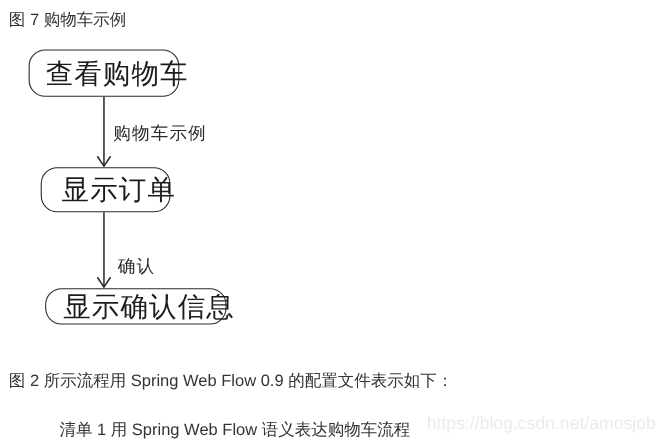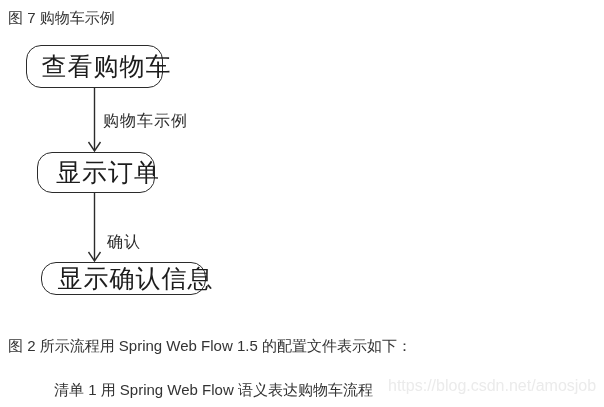--- a/index.html
+++ b/index.html
@@ -86,17 +86,17 @@
 <svg class="flow-arrow" id="arrow-2" viewBox="0 0 15 69">
   <line x1="7.5" y1="0" x2="7.5" y2="67" stroke="#2b2b2b" stroke-width="1.4"></line>
   <polyline points="1.5,59 7.5,68 13.5,59" fill="none" stroke="#2b2b2b" stroke-width="1.4"></polyline>
 </svg>
 <div class="edge-label" id="edge-label-2">确认</div>
 
 <div class="flow-node" id="node-show-confirm">
   <span>显示确认信息</span>
 </div>
 
-<div class="caption" id="figure2-text">图 2 所示流程用 Spring Web Flow 1.5 的配置文件表示如下：</div>
+<div class="caption" id="figure2-text">图 2 所示流程用 Spring Web Flow 0.9 的配置文件表示如下：</div>
 
 <div class="caption" id="listing1-caption">清单 1 用 Spring Web Flow 语义表达购物车流程</div>
 
 <div class="watermark">https://blog.csdn.net/amosjob</div>
 
 </body></html>

